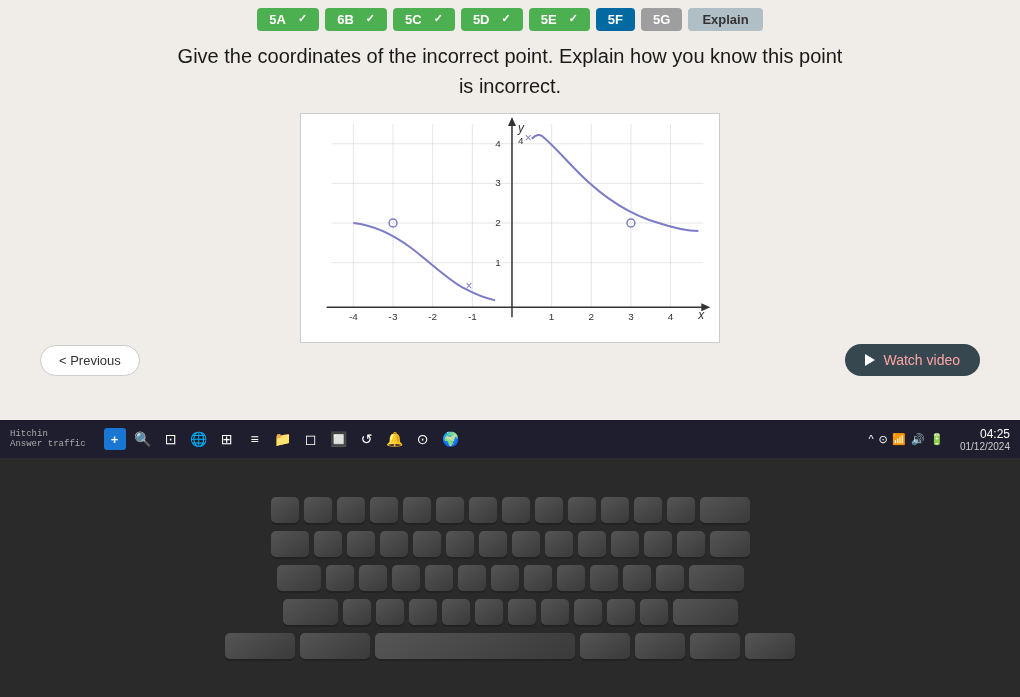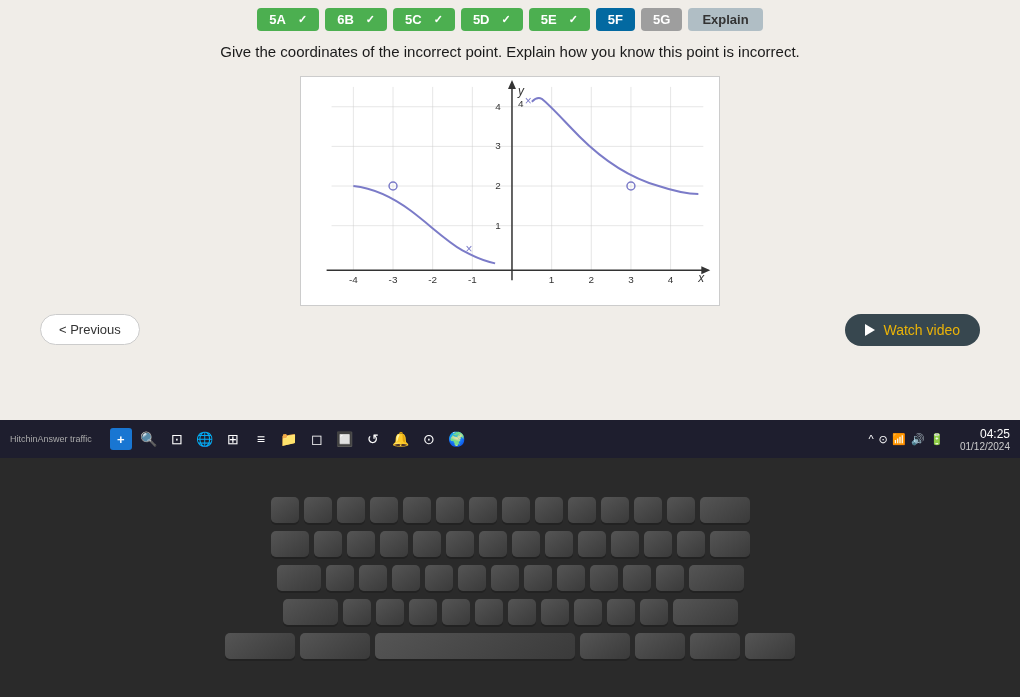--- a/index.html
+++ b/index.html
@@ -34,21 +34,20 @@
       align-items: center;
     }
 
     .tab {
       padding: 4px 12px;
       border-radius: 4px;
       font-size: 13px;
       font-weight: bold;
       cursor: pointer;
       display: flex;
-      align-items: center;
       gap: 12px;
     }
 
     .tab-completed {
       background: #4caf50;
       color: white;
     }
 
     .tab-active {
       background: #0369a1;
@@ -69,21 +68,21 @@
       font-weight: bold;
     }
 
     .checkmark {
       font-size: 11px;
     }
 
     
     .question-text {
       text-align: center;
-      font-size: 15px;
+      font-size: 20px;
       color: #1a1a1a;
       line-height: 1.5;
       margin-bottom: 12px;
       max-width: 680px;
     }
 
     
     .graph-container {
       background: white;
       border: 1px solid #ccc;
@@ -91,37 +90,37 @@
       height: 230px;
       position: relative;
     }
 
     
     .bottom-nav {
       width: 100%;
       display: flex;
       justify-content: space-between;
       align-items: center;
-      padding: 8px 20px;
+      padding: 1px 20px;
       background: #f0ede8;
     }
 
     .prev-button {
       background: white;
       border: 1px solid #ccc;
       border-radius: 20px;
       padding: 7px 18px;
       font-size: 13px;
       cursor: pointer;
       color: #333;
     }
 
     .watch-video-button {
       background: #37474f;
-      color: #eab308;
+      color: #fca5a5;
       border: none;
       border-radius: 20px;
       padding: 8px 20px;
       font-size: 14px;
       cursor: pointer;
       display: flex;
       align-items: center;
       gap: 8px;
     }
 
@@ -150,22 +149,23 @@
       width: 100%;
       height: 38px;
       display: flex;
       align-items: center;
       padding: 0 10px;
       gap: 8px;
     }
 
     .taskbar-left {
       display: flex;
-      flex-direction: row;
+      flex-direction: column;
       margin-right: 10px;
+      font-family: Liberation Mono, monospace;
     }
 
     .taskbar-left span {
       font-size: 9px;
       color: #aaa;
       white-space: nowrap;
     }
 
     .taskbar-icons {
       display: flex;

